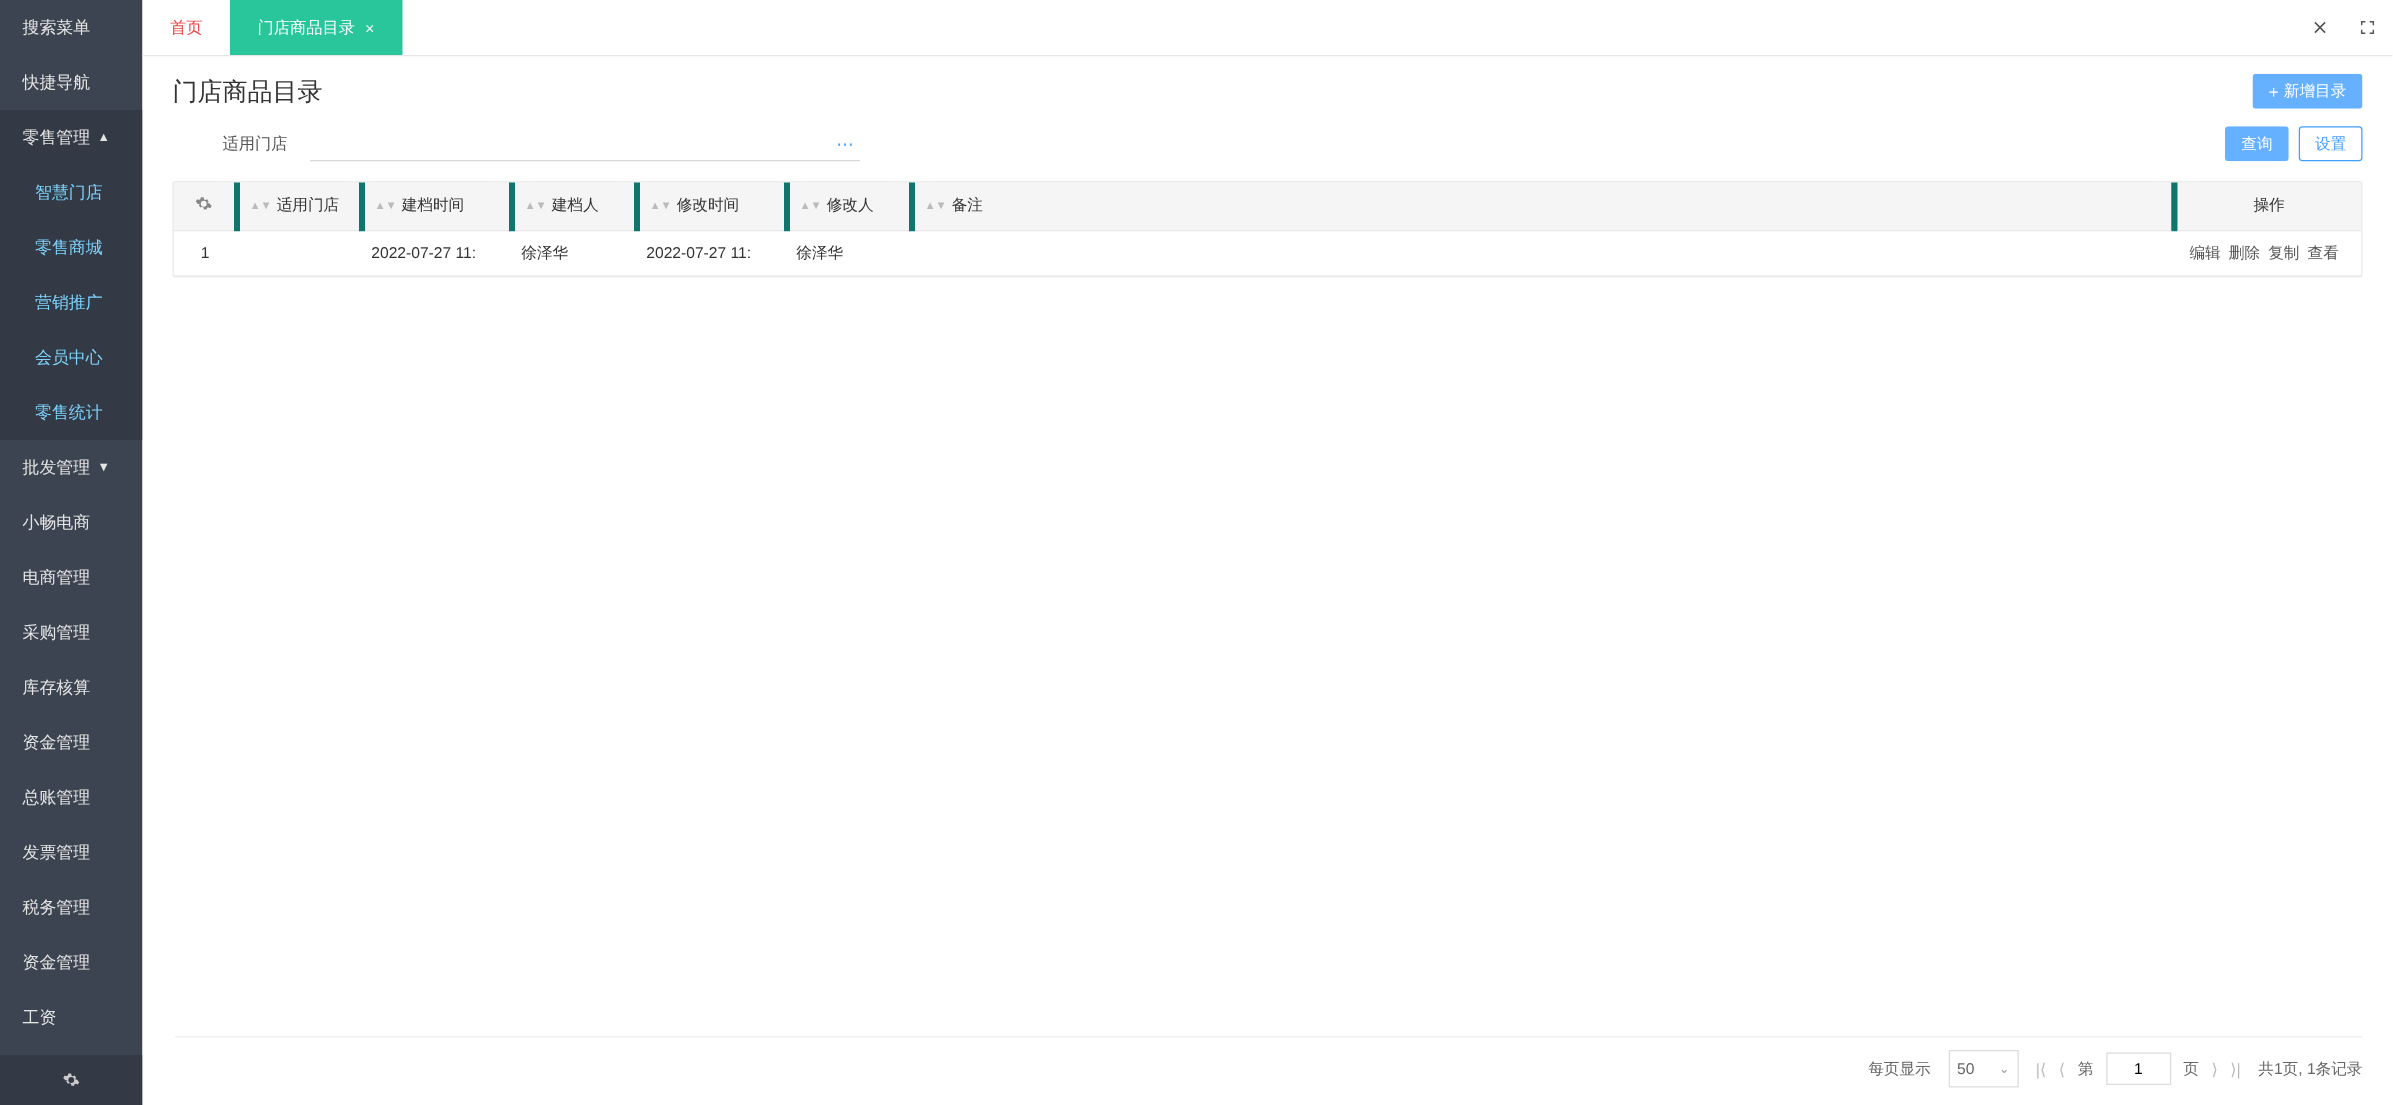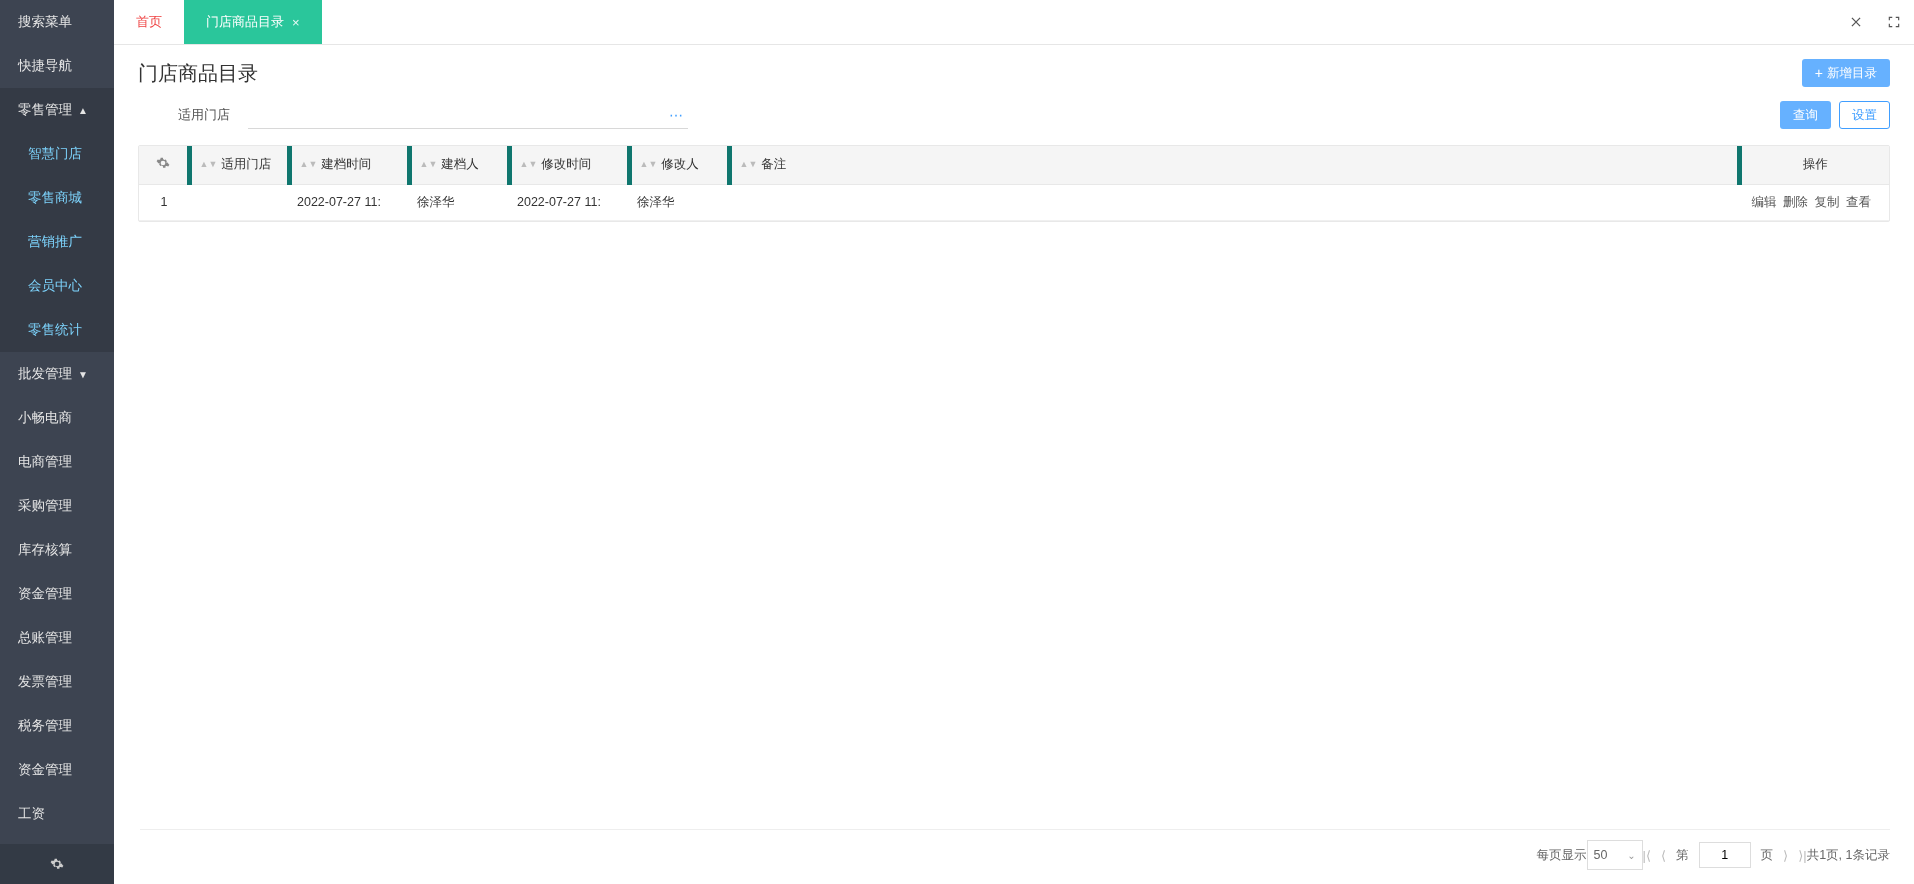--- a/index.html
+++ b/index.html
@@ -49,21 +49,21 @@
   table { width:100%; border-collapse:collapse; table-layout:fixed; }
   thead th { background:#f5f5f5; height:38px; font-weight:500; font-size:12.5px; color:#333; border-bottom:1px solid #e8e8e8; border-right:5px solid #0f766e; padding:0 8px; text-align:left; position:relative; }
   thead th:last-child { border-right:none; text-align:center; }
   tbody td { height:36px; font-size:12.5px; color:#333; border-bottom:1px solid #f0f0f0; padding:0 8px; overflow:hidden; white-space:nowrap; text-overflow:ellipsis; }
   .sort-icons { display:inline-flex; flex-direction:column; margin-right:4px; line-height:5px; color:#bbb; font-size:9px; vertical-align:middle; }
   .gear-th { text-align:center; width:50px; }
   .op-cell { text-align:right; padding-right:18px; }
   .op-link { color:#555; margin-left:3px; cursor:pointer; }
 
   
-  .pager { position:absolute; right:24px; bottom:14px; display:flex; align-items:center; color:#666; font-size:12.5px; }
+  .pager { position:absolute; right:24px; bottom:14px; display:flex; align-items:center; gap:14px; color:#666; font-size:12.5px; }
   .page-size-select { border:1px solid #ddd; height:30px; width:56px; display:flex; align-items:center; justify-content:space-between; padding:0 6px; cursor:pointer; }
   .pager-nav { display:flex; align-items:center; gap:10px; }
   .pager-btn { color:#bbb; cursor:pointer; font-size:13px; }
   .page-input { width:52px; height:26px; border:1px solid #ddd; text-align:center; font-size:12.5px; }
   .bottom-divider { position:absolute; bottom:54px; left:140px; right:24px; border-top:1px solid #eee; }
 </style>
 </head>
 <body>
 
 <div class="app">

